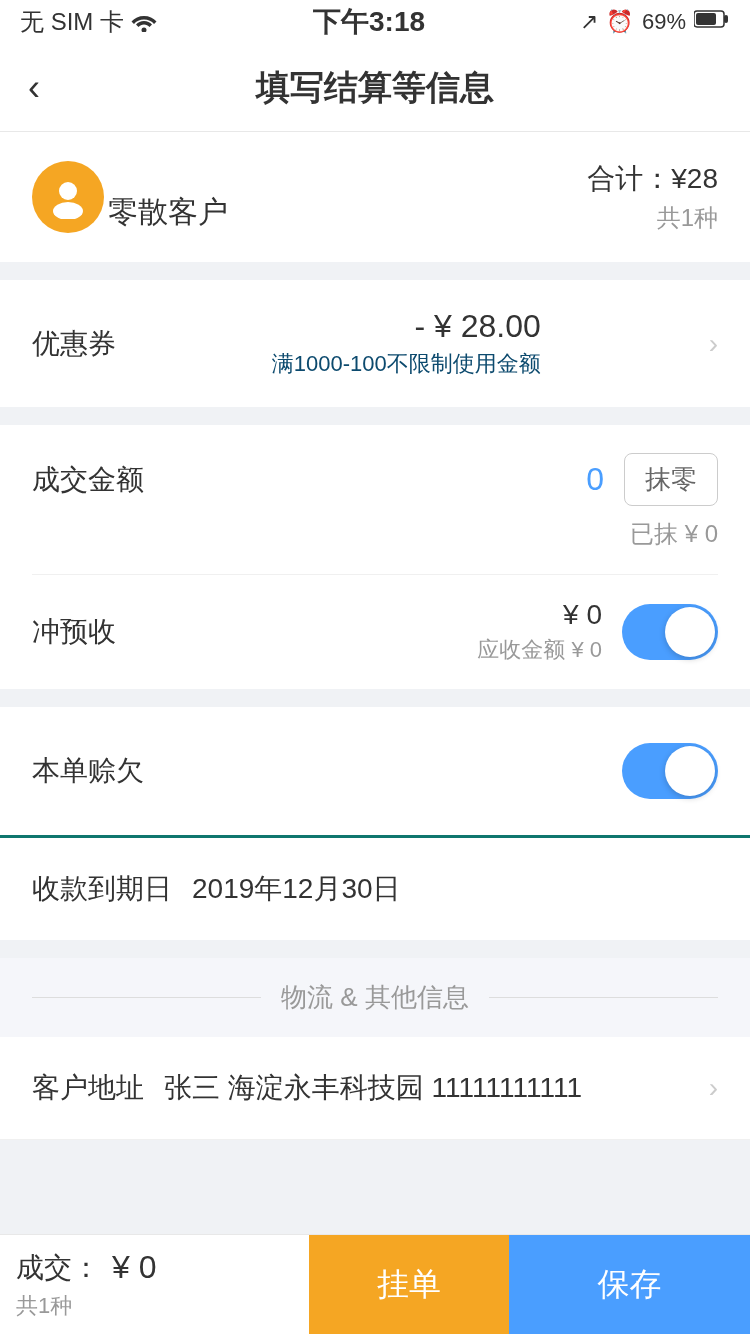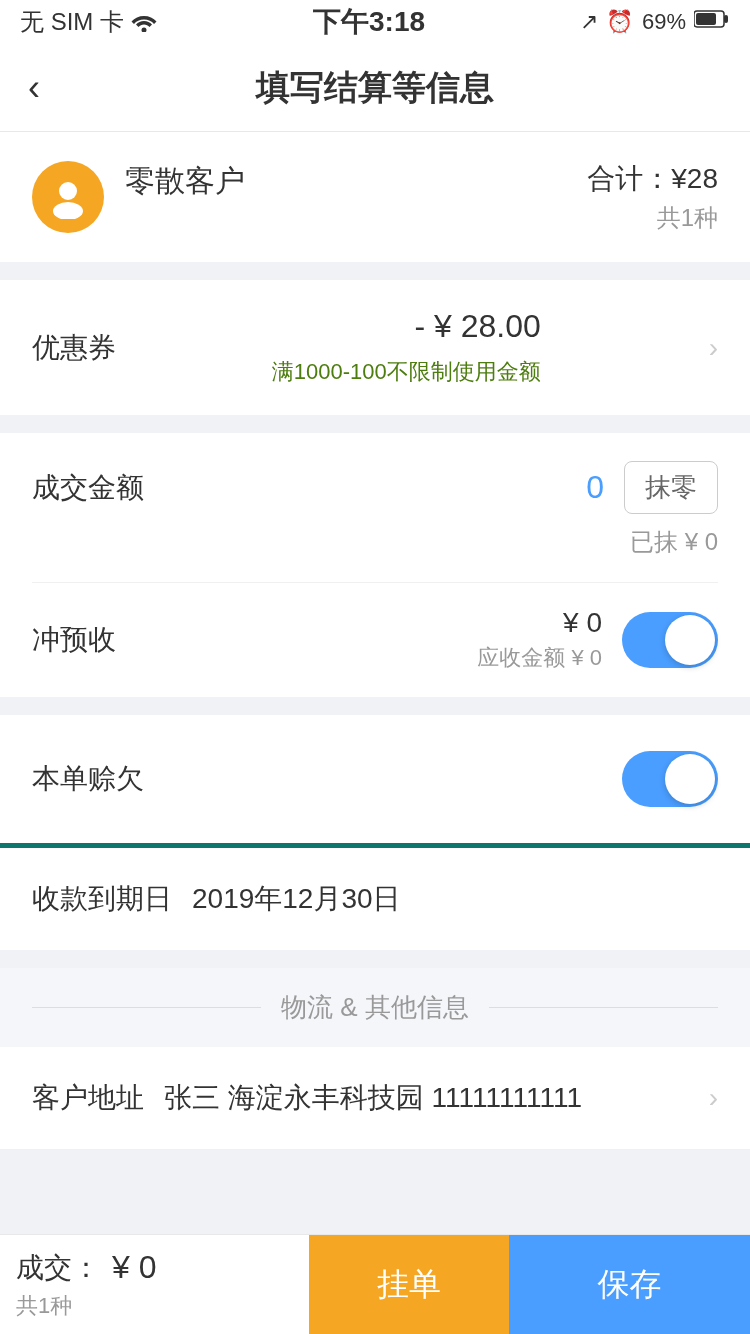--- a/index.html
+++ b/index.html
@@ -61,21 +61,21 @@
     }
 
     
     .customer-row {
       display: flex;
       align-items: center;
       justify-content: space-between;
       padding: 28px 32px;
       background: #fff;
     }
-    .customer-left { display: flex; align-items: flex-start; gap: 21px; }
+    .customer-left { display: flex; align-items: flex-end; gap: 4px; }
     .customer-avatar {
       width: 72px;
       height: 72px;
       border-radius: 50%;
       background: #f5a623;
       display: flex;
       align-items: center;
       justify-content: center;
     }
     .customer-avatar svg { width: 44px; height: 44px; }
@@ -90,21 +90,21 @@
       align-items: center;
       justify-content: space-between;
       padding: 28px 32px;
       border-bottom: 1px solid #f0f0f0;
       background: #fff;
     }
     .form-row:last-child { border-bottom: none; }
     .form-label { font-size: 28px; color: #333; }
     .form-value { text-align: right; }
     .form-value-discount { font-size: 32px; color: #333; font-weight: 500; }
-    .form-value-sub { font-size: 22px; color: #4d7c0f; margin-top: 12px; }
+    .form-value-sub { font-size: 22px; color: #0c4a6e; margin-top: 4px; }
     .chevron-right { color: #ccc; font-size: 28px; margin-left: 12px; }
 
     
     .deal-row {
       display: flex;
       align-items: center;
       justify-content: space-between;
       padding: 28px 32px 12px 32px;
       background: #fff;
     }
@@ -165,21 +165,21 @@
       box-shadow: 0 2px 6px rgba(0,0,0,0.2);
     }
 
     
     .debt-row {
       display: flex;
       align-items: center;
       justify-content: space-between;
       padding: 36px 32px;
       background: #fff;
-      border-bottom: 5px solid #0f766e;
+      border-bottom: 3px solid #0f766e;
     }
 
     
     .due-date-row {
       display: flex;
       align-items: center;
       gap: 20px;
       padding: 32px 32px;
       background: #fff;
     }

